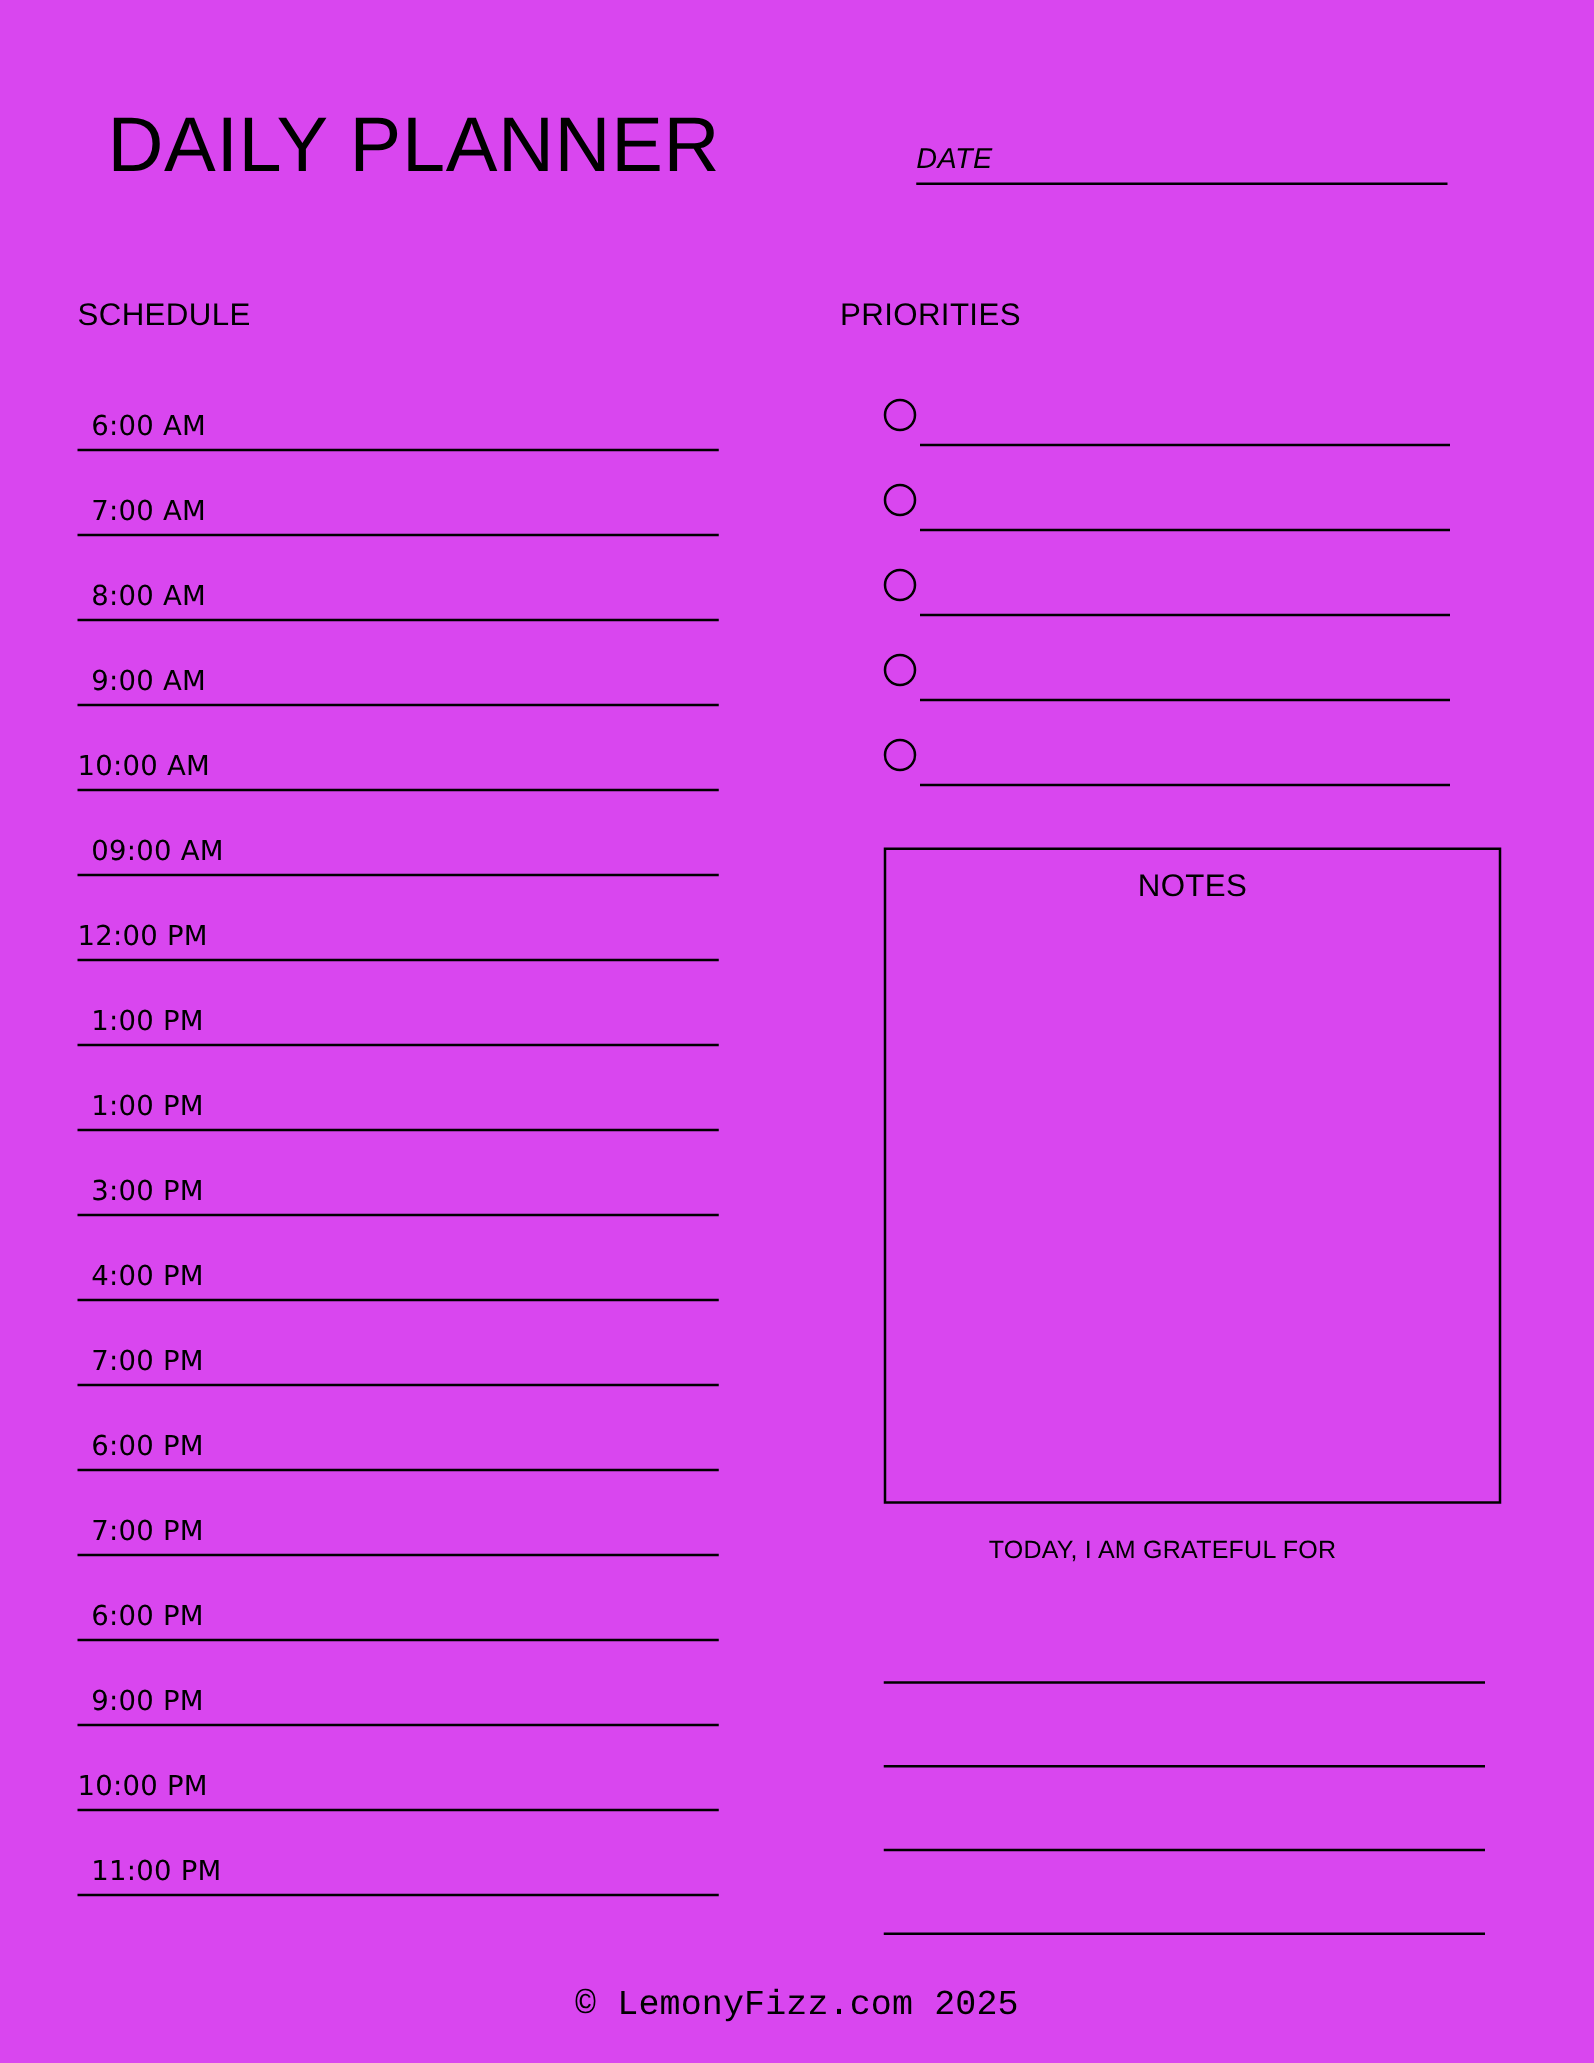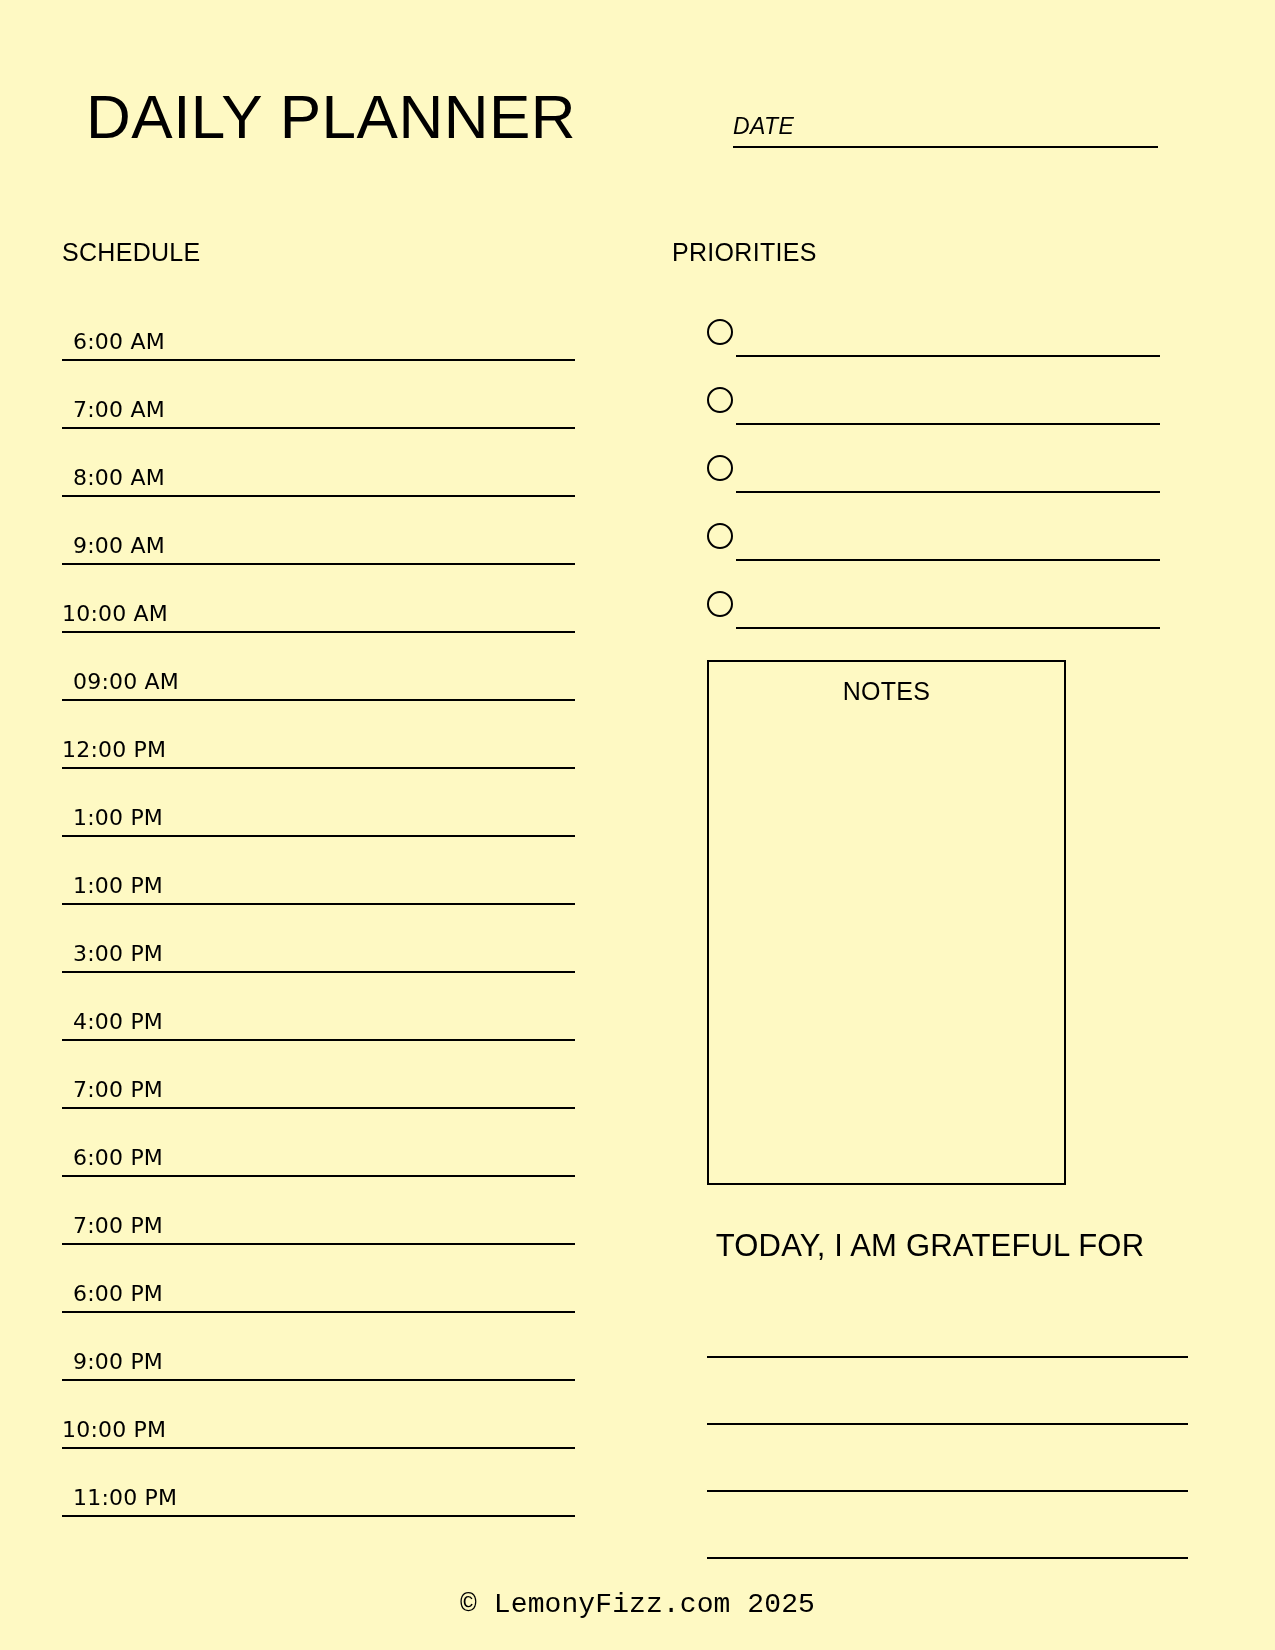--- a/index.html
+++ b/index.html
@@ -11,21 +11,21 @@
   body {
     font-family: "Liberation Sans", sans-serif;
     color: #000000;
     -webkit-font-smoothing: antialiased;
   }
 
   .page {
     position: relative;
     width: 1275px;
     height: 1650px;
-    background: #fef9c3;
+    background: #d946ef;
     overflow: hidden;
   }
 
   
   .header {
     position: absolute;
     left: 0;
     top: 0;
     width: 1275px;
     height: 200px;
@@ -139,22 +139,22 @@
     bottom: 0;
     width: 424px;
     height: 0;
     border-bottom: 2.5px solid #000;
   }
 
   
   .notes-box {
     position: absolute;
     left: 707px;
-    top: 660px;
-    width: 359px;
+    top: 678px;
+    width: 494px;
     height: 525px;
     border: 2.5px solid #000;
     box-sizing: border-box;
   }
   .notes-title {
     text-align: center;
     font-size: 25px;
     letter-spacing: 0.3px;
     line-height: 1;
     margin-top: 17px;
@@ -162,21 +162,21 @@
 
   
   .gratitude {
     position: absolute;
     left: 672px;
     top: 1230px;
     width: 516px;
   }
   .gratitude-title {
     text-align: center;
-    font-size: 31px;
+    font-size: 20px;
     letter-spacing: 0.2px;
     line-height: 1;
     white-space: nowrap;
   }
   .gratitude-lines {
     margin-top: 30px;
   }
   .gratitude-row {
     position: relative;
     height: 67px;

